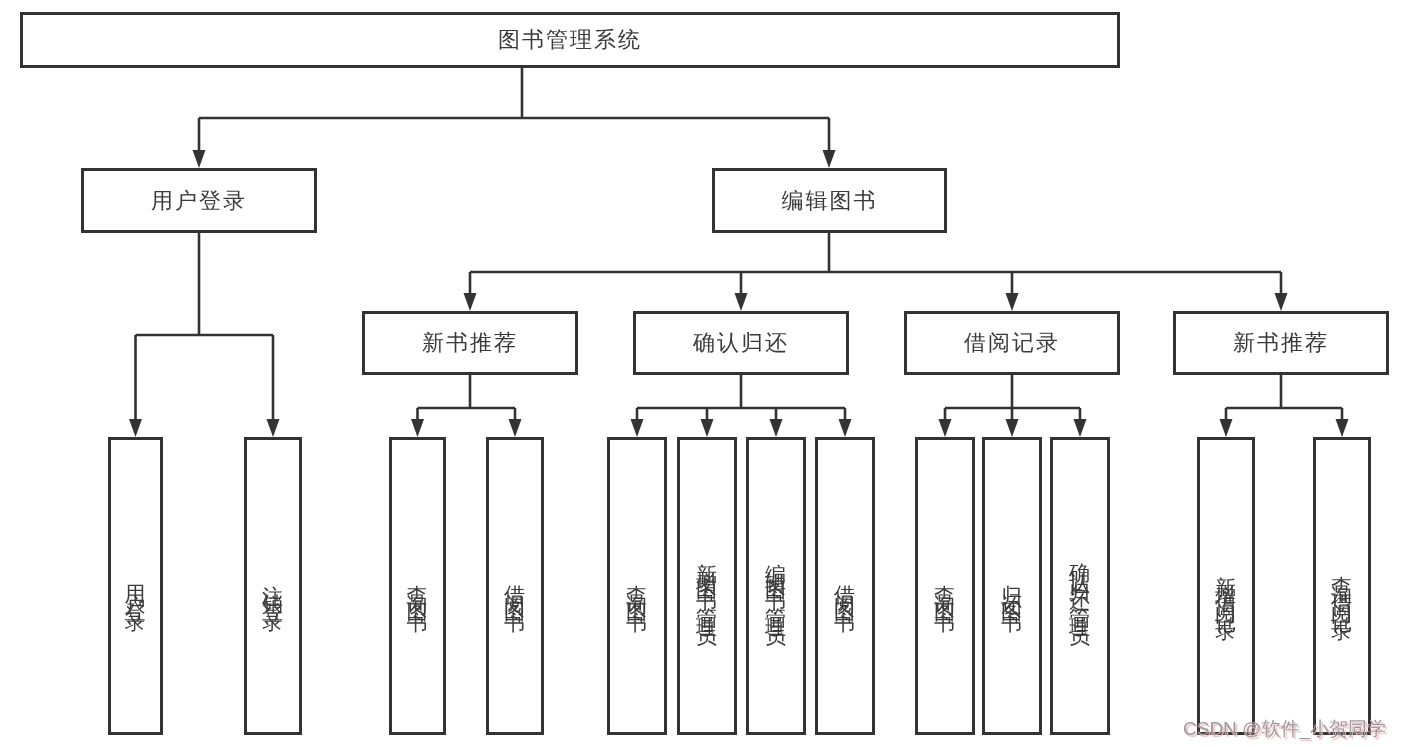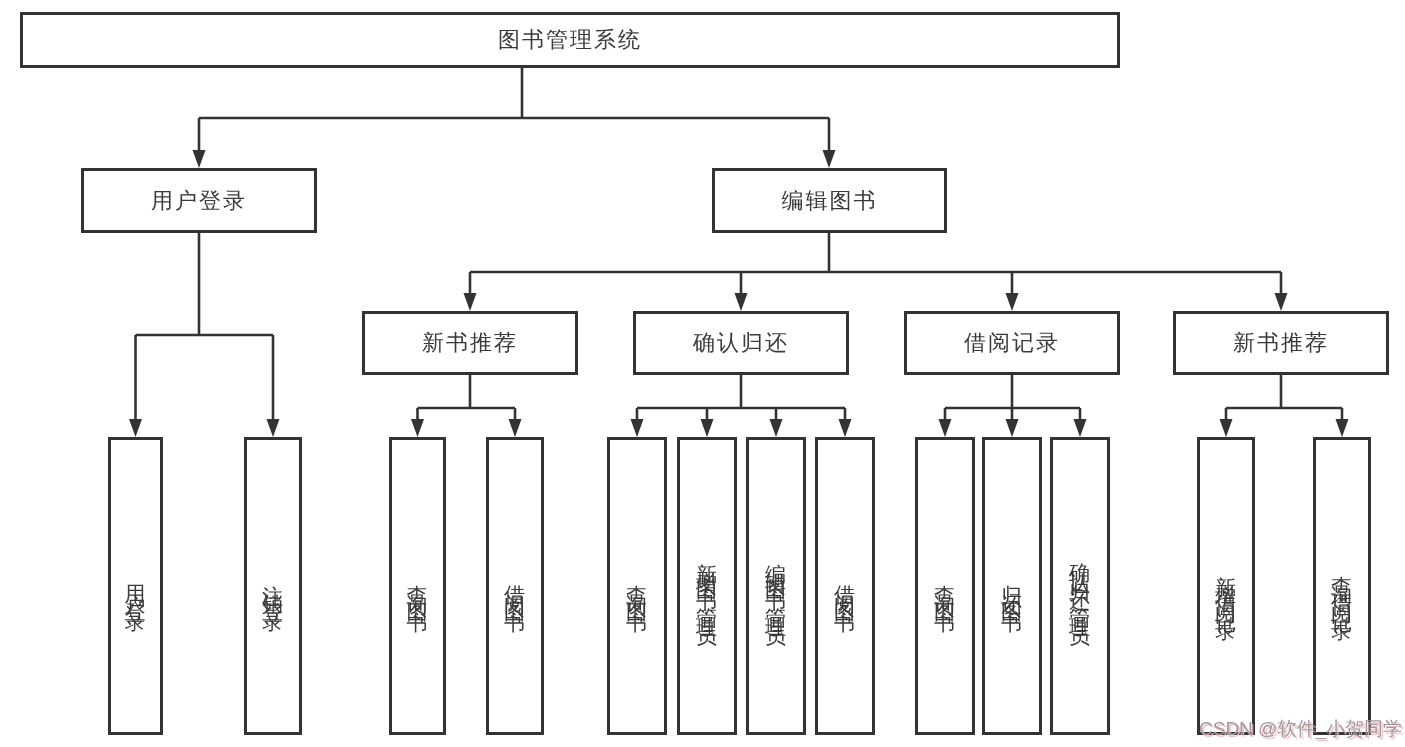--- a/index.html
+++ b/index.html
@@ -33,21 +33,20 @@
     color:#3a3a3a;
     line-height:1;
   }
   .watermark{
     position:absolute;
     left:1183px;top:716px;
     font-size:19px;
     color:#9b9ba3;
     text-shadow:2px 2px 1px #f3b7b7;
     white-space:nowrap;
-    margin-left:16px;
   }
 </style>
 </head>
 <body>
 
 <div class="canvas">
 
   <svg class="wires" viewBox="0 0 1405 747" xmlns="http://www.w3.org/2000/svg">
     <g stroke="#333333" stroke-width="2.6" fill="none">
 

